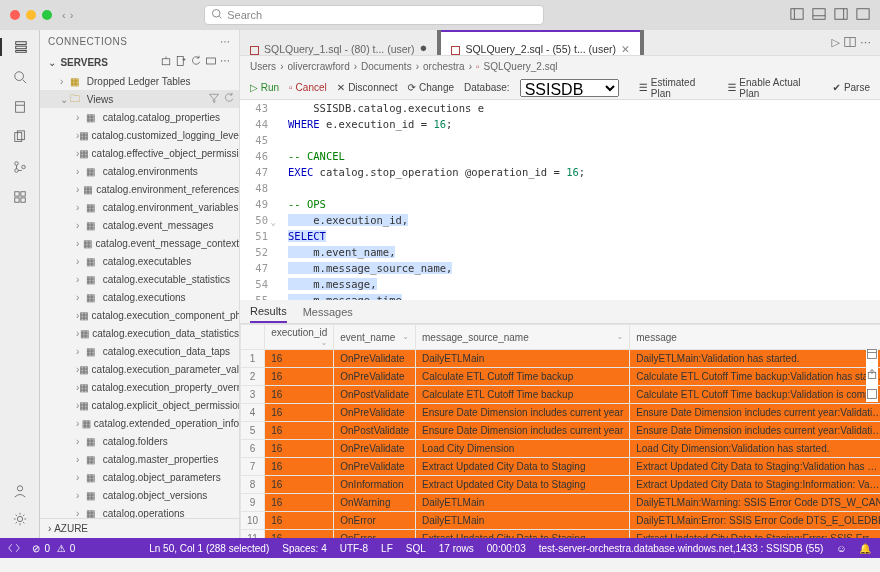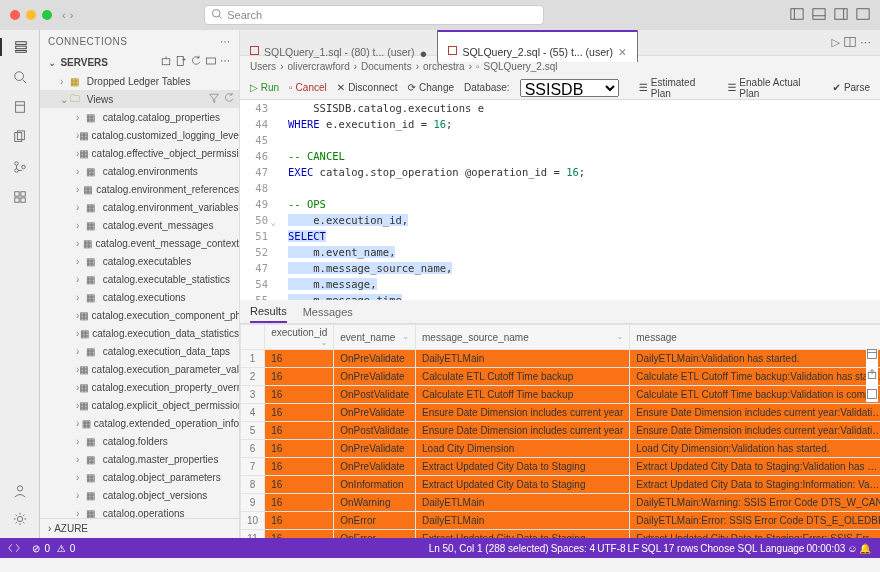--- a/index.html
+++ b/index.html
@@ -23,21 +23,21 @@
   .tree{flex:1;overflow-y:auto;font-size:10px;color:#444;}
   .tree .row{display:flex;align-items:center;height:18px;padding-left:6px;white-space:nowrap;}
   .tree .row.ind1{padding-left:20px;} .tree .row.ind2b{padding-left:36px;}
   .tree .row.sel{background:#e4e4e4;}
   .tree .chev{width:10px;color:#888;}
   .tree .ico{width:14px;color:#b48a00;}
   .tree .ico.view{color:#666;}
   .side-foot{height:20px;padding:3px 8px;font-size:10px;color:#444;border-top:1px solid #ddd;display:flex;align-items:center;}
   .main{flex:1;display:flex;flex-direction:column;overflow:hidden;}
   .tabs{height:26px;background:#ececec;display:flex;align-items:stretch;border-bottom:1px solid #ddd;}
-  .tab{padding:16px 10px;display:flex;align-items:flex-start;gap:5px;font-size:10.5px;color:#666;border-right:1px solid #737373;position:relative;}
+  .tab{padding:0 10px;display:flex;align-items:flex-end;gap:5px;font-size:10.5px;color:#666;border-right:4px solid #737373;position:relative;}
   .tab.active{background:#fff;color:#333;}
   .tab.active::before{content:'';position:absolute;left:0;right:0;top:0;height:2px;background:#6a2fbf;}
   .tab .sq{width:9px;height:9px;border:1px solid #b04040;}
   .tab .dot2{font-size:13px;color:#555;}
   .tab .x{color:#888;}
   .tabs .gear{margin-left:auto;padding:0 8px;display:flex;align-items:center;color:#666;gap:4px;}
   .breadcrumb{height:20px;padding:3px 10px;font-size:10px;color:#666;display:flex;align-items:center;gap:4px;}
   .toolbar{height:24px;padding:2px 10px;display:flex;align-items:center;gap:10px;font-size:10px;color:#444;border-bottom:1px solid #ddd;}
   .toolbar .btn{display:flex;align-items:center;gap:3px;cursor:pointer;}
   .toolbar .green{color:#2a8a2a;}
@@ -56,21 +56,21 @@
   .results-tabs .rt.active{color:#333;border-bottom:2px solid #6a2fbf;}
   .grid{flex:1;overflow:auto;background:#f97316;font-size:10px;position:relative;}
   table{border-collapse:collapse;width:100%;}
   th,td{border:1px solid #e4e4e4;padding:2px 6px;text-align:left;height:18px;white-space:nowrap;overflow:hidden;text-overflow:ellipsis;}
   th{background:#f6f6f6;color:#555;font-weight:500;position:relative;}
   th .sort{float:right;color:#aaa;font-size:8px;}
   .rownum{width:22px;background:#f6f6f6;text-align:center;color:#777;}
   .grid-icons{position:absolute;right:2px;top:4px;display:flex;flex-direction:column;gap:6px;color:#666;background:#fff;}
   .status{height:20px;background:#6a2fbf;color:#fff;display:flex;align-items:center;font-size:10px;padding:0 8px;gap:12px;}
   .status .seg{display:flex;align-items:center;gap:4px;}
-  .status .right{margin-left:auto;display:flex;gap:2px;}
+  .status .right{margin-left:auto;display:flex;gap:13px;}
   svg{width:12px;height:12px;fill:currentColor;}
   .i16 svg{width:14px;height:14px;}
   .col-exec{width:80px;} .col-event{width:90px;} .col-src{width:180px;} .col-msg{width:auto;}
   .dotsbtn{letter-spacing:1px;}
 </style>
 </head>
 <body>
 
 <div class="titlebar">
   <div class="traffic">
@@ -414,18 +414,18 @@
       </svg>
     </span>
   <span class="seg">⊘ <span>0</span>&nbsp;⚠ <span>0</span></span>
   <span class="right">
     <span>Ln 50, Col 1 (288 selected)</span>
     <span>Spaces: 4</span>
     <span>UTF-8</span>
     <span>LF</span>
     <span>SQL</span>
     <span>17 rows</span>
-    <span>Choose SQL Language</span>
     <span>00:00:03</span>
+    <span>test-server-orchestra.database.windows.net,1433 : SSISDB (55)</span>
     <span>☺</span>
     <span>🔔</span>
   </span>
 </div>
 
 </body></html>

